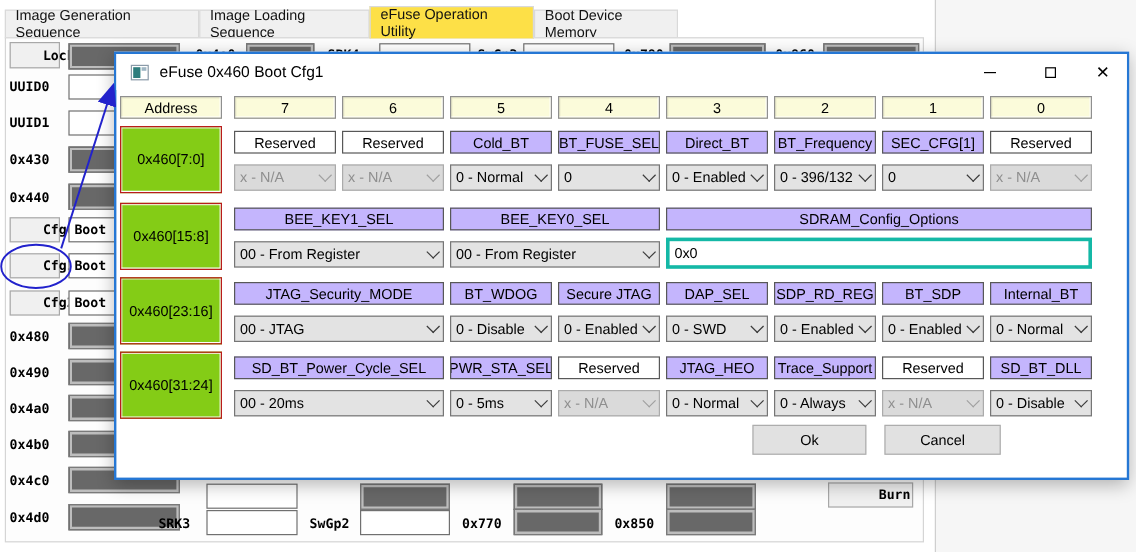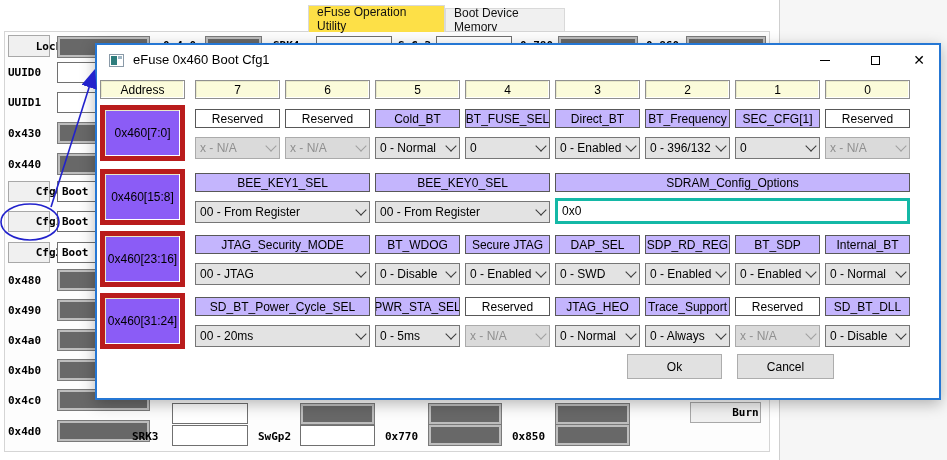--- a/index.html
+++ b/index.html
@@ -32,21 +32,21 @@
   .dlg-icon::after{content:"";position:absolute;right:1px;top:1px;width:4px;height:3px;background:#9fb6c4;}
   .dlg-title{position:absolute;left:36px;top:7px;font-size:13px;color:#000;white-space:nowrap;}
   .winbtn{position:absolute;top:4px;width:30px;height:22px;display:flex;align-items:center;justify-content:center;}
   .glyph-min{width:10px;height:0;border-top:1px solid #000;}
   .glyph-max{width:9px;height:9px;border:1px solid #000;box-sizing:border-box;}
   .glyph-close{font-size:14px;line-height:14px;color:#000;}
 
   .hcell{position:absolute;height:19px;background:#fbfbda;border:1px solid #8f8f8f;box-sizing:border-box;
          display:flex;align-items:center;justify-content:center;box-shadow:inset -1px -1px 0 #ffffff, inset 1px 1px 0 #e8e8c8;}
   .drow{position:absolute;left:0;width:846px;height:58px;}
-  .addrbox{position:absolute;left:3px;top:0;width:85px;height:56px;background:#8b5cf6;border:5px solid #b91c1c;box-sizing:border-box;
+  .addrbox{position:absolute;left:3px;top:0;width:85px;height:56px;background:#84cc16;border:1px solid #b91c1c;box-sizing:border-box;
            display:flex;align-items:center;justify-content:center;box-shadow:inset -1px -1px 0 #ffffff, inset 1px 1px 0 #e8e8c8;}
   .flabel{position:absolute;top:4px;height:19px;border:1px solid #585858;box-sizing:border-box;
           display:flex;align-items:center;justify-content:center;overflow:hidden;white-space:nowrap;}
   .flabel.blue{background:#c4b5fd;}
   .flabel.white{background:#ffffff;}
   .combo{position:absolute;top:32px;height:22px;background:#e3e3e3;border:1px solid #767676;box-sizing:border-box;
          display:flex;align-items:center;padding:0 4px;cursor:default;}
   .combo .cval{flex:1;overflow:hidden;white-space:nowrap;}
   .chev{width:7px;height:7px;border-right:1px solid #3a3a3a;border-bottom:1px solid #3a3a3a;
         transform:rotate(45deg);margin-top:-4px;flex:none;}
@@ -57,20 +57,26 @@
   .dbtn{position:absolute;top:309px;height:25px;background:#e1e1e1;border:1px solid #adadad;box-sizing:border-box;
         display:flex;align-items:center;justify-content:center;font-size:12px;cursor:default;}
 </style>
 </head>
 <body>
 
 <div id="screen">
 
   <div class="right-zone"></div>
 
+  <div class="tab" style="left:4px;width:162px">
+      <span>Image Generation Sequence</span>
+    </div>
+  <div class="tab" style="left:166px;width:142px">
+      <span>Image Loading Sequence</span>
+    </div>
   <div class="tab active" style="left:308px;width:137px">
       <span>eFuse Operation Utility</span>
     </div>
   <div class="tab" style="left:445px;width:120px">
       <span>Boot Device Memory</span>
     </div>
 
   <div class="panel"></div>
 
   <div class="pbtn" style="left:8px;top:35px;width:41px;height:22px">Lock</div>

